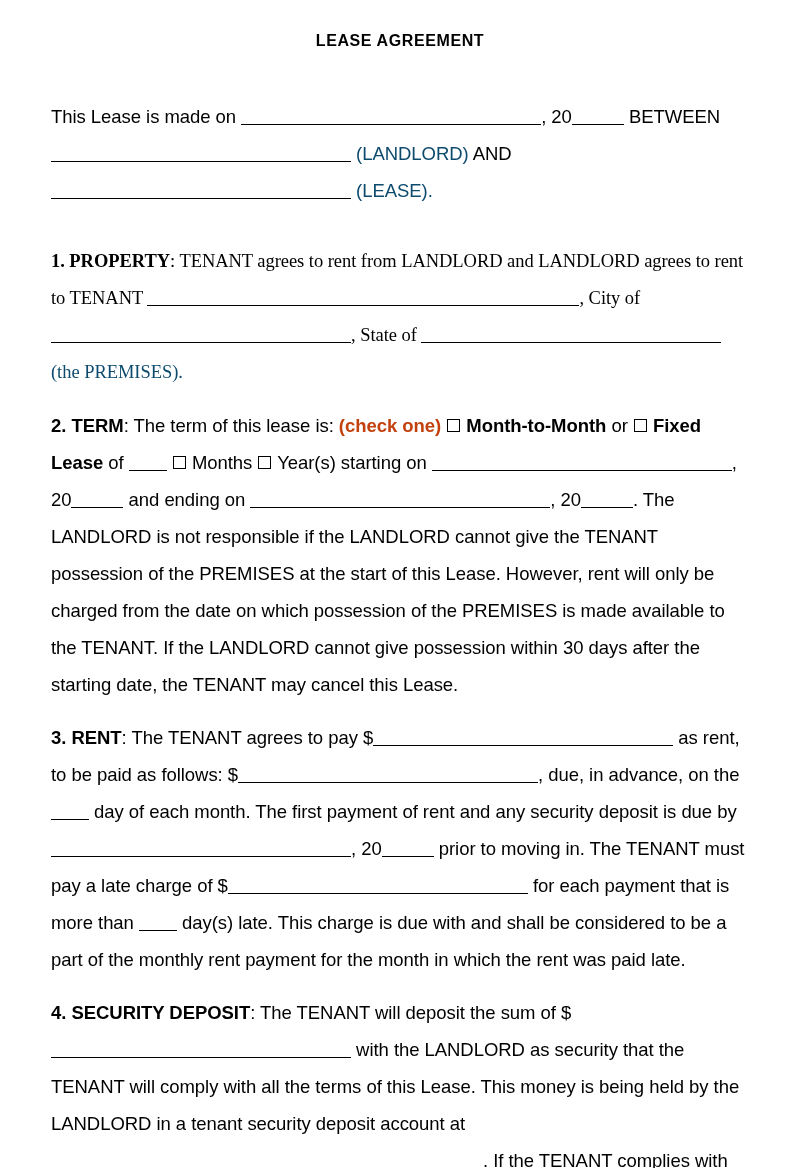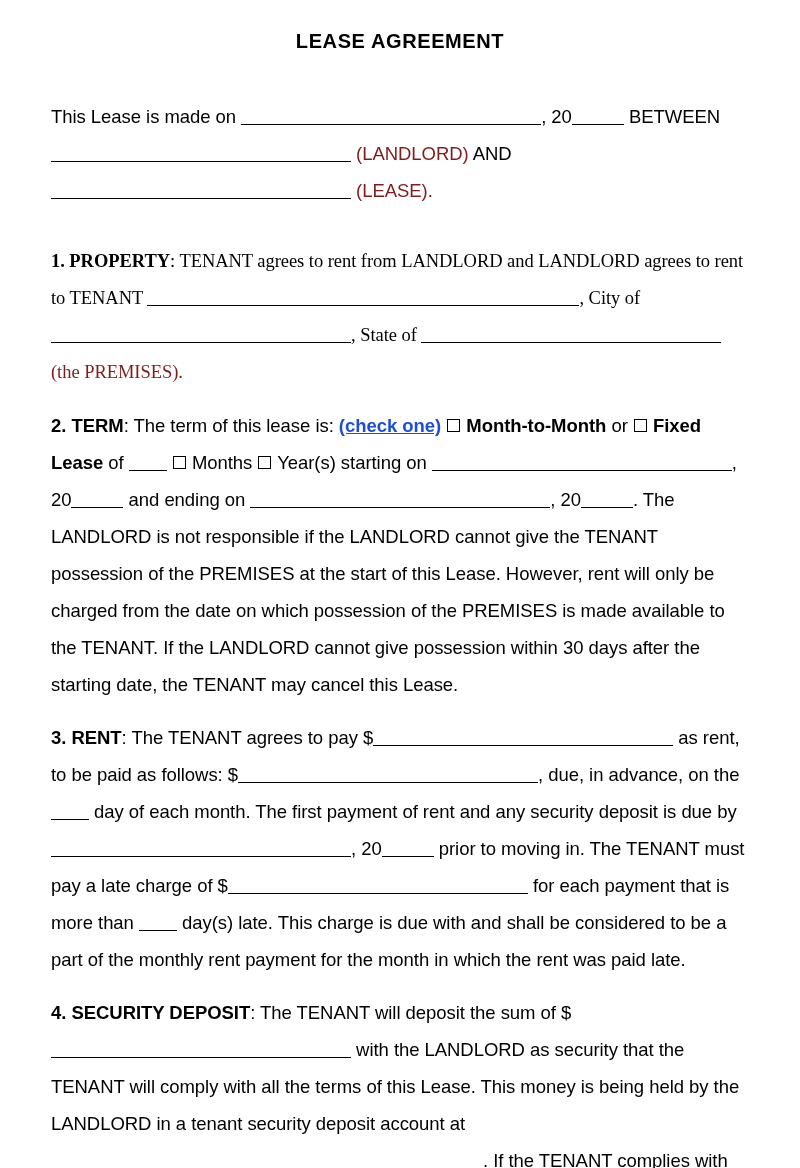--- a/index.html
+++ b/index.html
@@ -19,21 +19,21 @@
     position: relative;
     width: 800px;
     height: 1168px;
     background: #ffffff;
     box-sizing: border-box;
     padding: 0 35px;
   }
 
   .doc-title {
     text-align: center;
-    font-size: 20px;
+    font-size: 16px;
     font-weight: bold;
     letter-spacing: 0.6px;
     margin: 28px 0 0 0;
     line-height: 26px;
   }
 
   .body-block {
     margin-top: 44px;
     font-size: 18.5px;
     line-height: 37px;
@@ -42,22 +42,22 @@
 
   p.para {
     margin: 16px;
     padding: 0;
     text-indent: 0;
   }
 
   p.gap-before { margin-top: 34px; font-family: Liberation Serif, serif; }
 
   .b { font-weight: bold; }
-  .blue { color: #7f1d1d; }
-  .red  { color: #1d4ed8; font-weight: bold; text-decoration: underline; }
+  .blue { color: #0c4a6e; }
+  .red  { color: #c2410c; font-weight: bold; }
 
   
   .blank {
     display: inline-block;
     border-bottom: 1.6px solid #000000;
     vertical-align: -2px;
     height: 15px;
   }
   .bl-xs   { width: 38px; }
   .bl-s    { width: 52px; }

